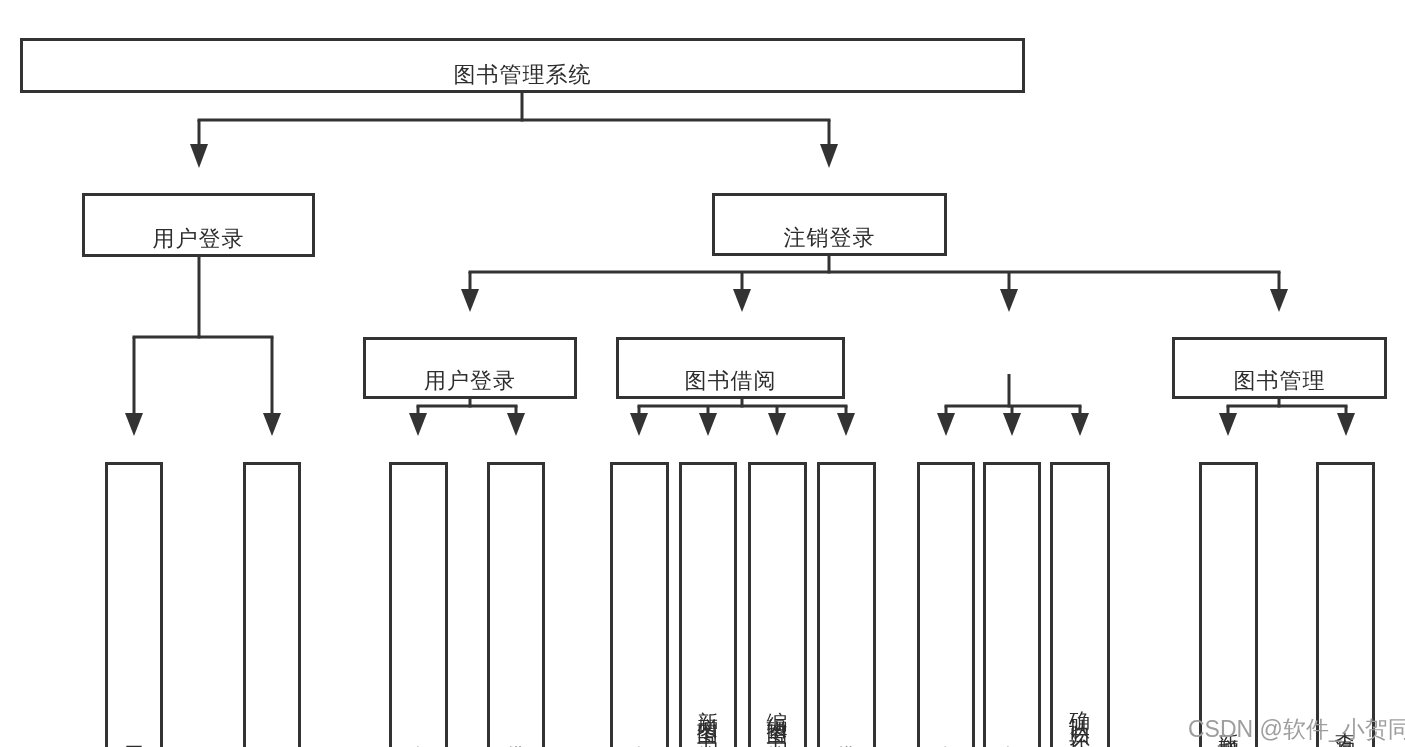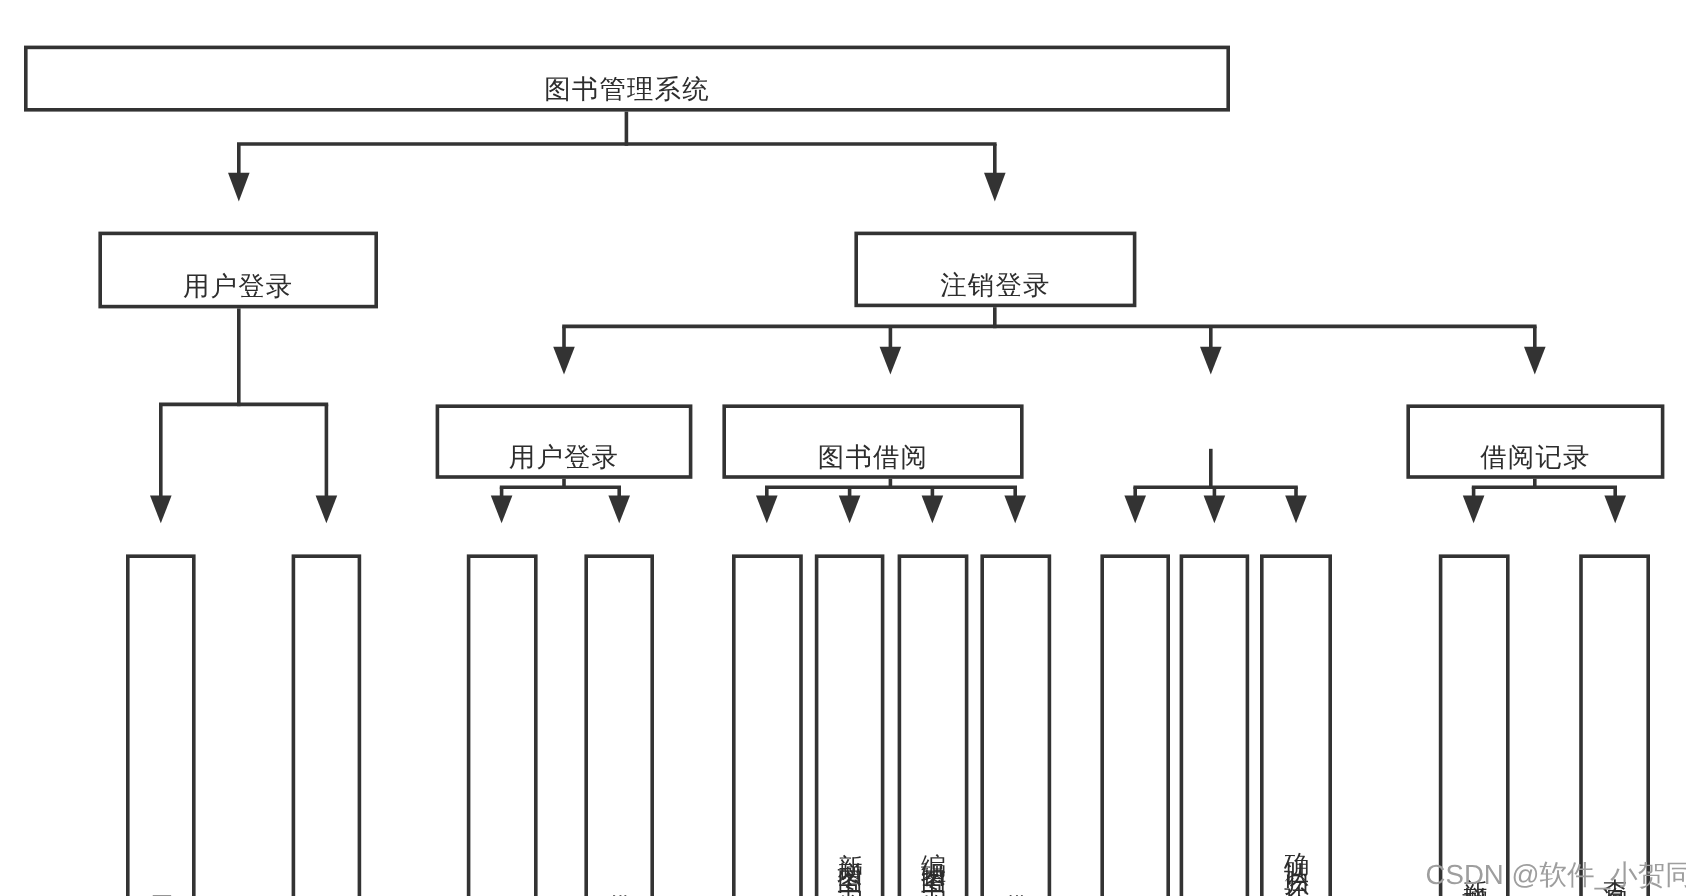--- a/index.html
+++ b/index.html
@@ -149,25 +149,25 @@
   <div class="box lvl2" style="left:82px; width:233px;">
     <span class="hlabel">用户登录</span>
   </div>
   <div class="box lvl2" style="left:712px; width:235px; height:63px;">
     <span class="hlabel">注销登录</span>
   </div>
 
   <div class="box lvl3" style="left:363px; width:214px;">
     <span class="hlabel">用户登录</span>
   </div>
-  <div class="box lvl3" style="left:602px; width:251px;">
+  <div class="box lvl3" style="left:616px; width:229px;">
     <span class="hlabel">图书借阅</span>
   </div>
   <div class="box lvl3" style="left:1172px; width:215px;">
-    <span class="hlabel">借阅记录</span>
+    <span class="hlabel">图书管理</span>
   </div>
 
   <div class="box leaf" style="left:105px;">
     <span class="vtext">用户登录</span>
   </div>
   <div class="box leaf" style="left:243px;">
     <span class="vtext">注销登录</span>
   </div>
 
   <div class="box leaf" style="left:389px; width:59px;">

